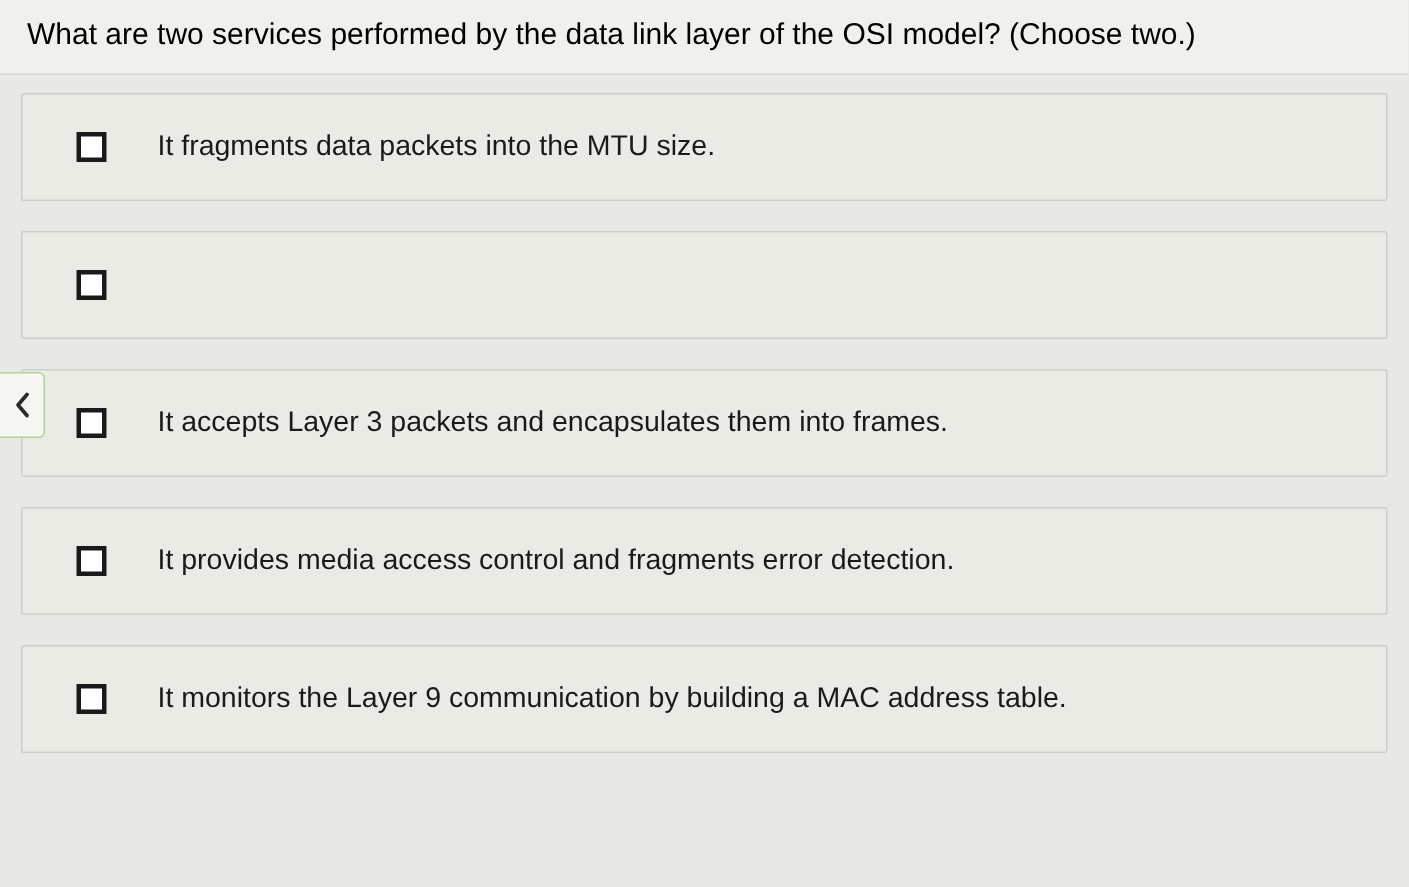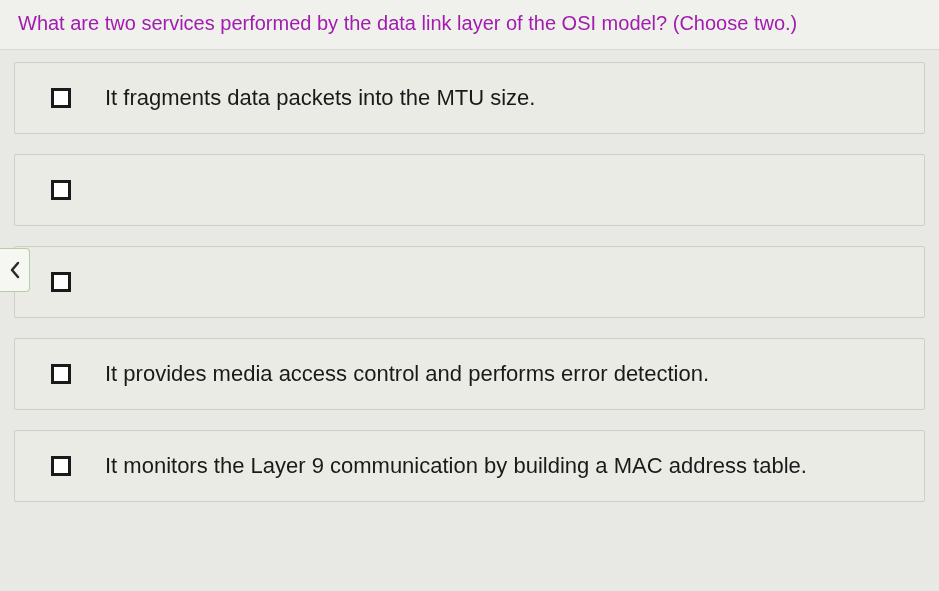--- a/index.html
+++ b/index.html
@@ -7,21 +7,21 @@
       font-family: Arial, Helvetica, sans-serif;
       background: #e8e8e4;
       width: 939px;
       height: 591px;
       overflow: hidden;
       position: relative;
     }
     .question-header {
       padding: 12px 18px 14px 18px;
       font-size: 20px;
-      color: #a21caf;
+      color: #000000;
       background: #f0f0ec;
       border-bottom: 1px solid #d8d8d2;
     }
     .options-container {
       padding: 12px 14px 0 14px;
       display: flex;
       flex-direction: column;
       gap: 20px;
     }
     .option-row {
@@ -41,21 +41,21 @@
       flex-shrink: 0;
     }
     .checkbox {
       width: 20px;
       height: 20px;
       border: 3px solid #1a1a1a;
       background: #fff;
       cursor: pointer;
     }
     .option-text {
-      font-size: 22px;
+      font-size: 19px;
       color: #1a1a1a;
       padding-left: 14px;
     }
     .nav-back {
       position: absolute;
       left: 0;
       top: 248px;
       width: 30px;
       height: 44px;
       background: #f6f6f2;
@@ -86,27 +86,28 @@
   <div class="option-row">
     <div class="checkbox-wrap">
       <div class="checkbox"></div>
     </div>
   </div>
 
   <div class="option-row">
     <div class="checkbox-wrap">
       <div class="checkbox"></div>
     </div>
+    <div class="option-text">It accepts Layer 3 packets and encapsulates them into frames.</div>
   </div>
 
   <div class="option-row">
     <div class="checkbox-wrap">
       <div class="checkbox"></div>
     </div>
-    <div class="option-text">It provides media access control and performs error detection.</div>
+    <div class="option-text">It provides media access control and fragments error detection.</div>
   </div>
 
   <div class="option-row">
     <div class="checkbox-wrap">
       <div class="checkbox"></div>
     </div>
     <div class="option-text">It monitors the Layer 9 communication by building a MAC address table.</div>
   </div>
 
 </div>

